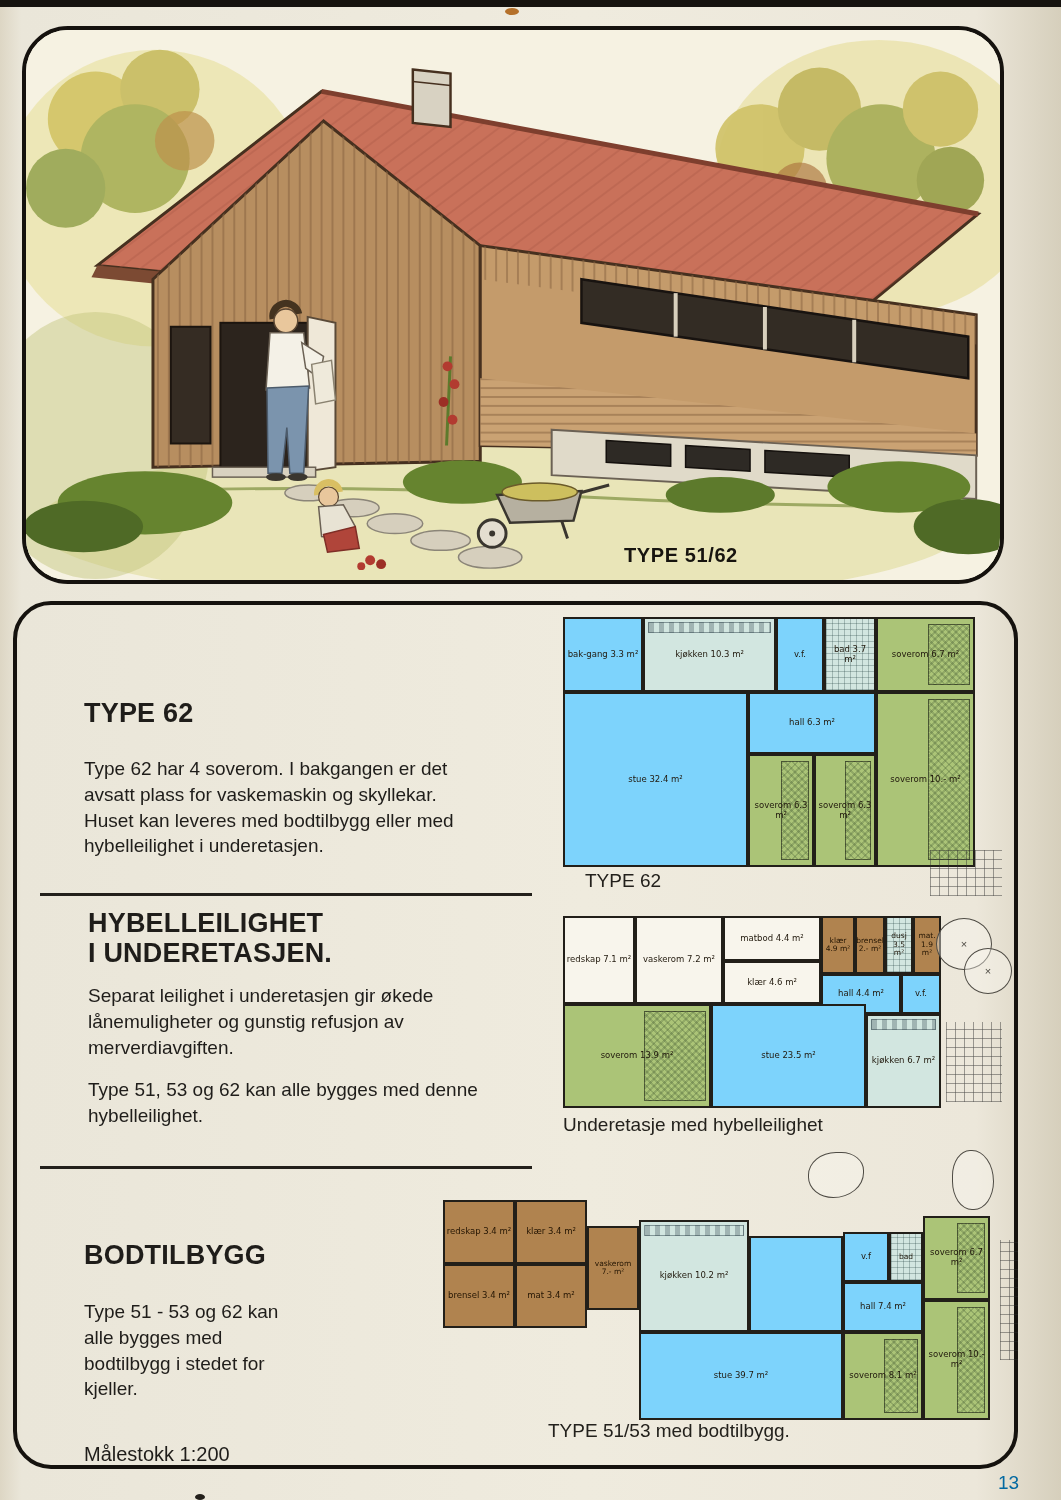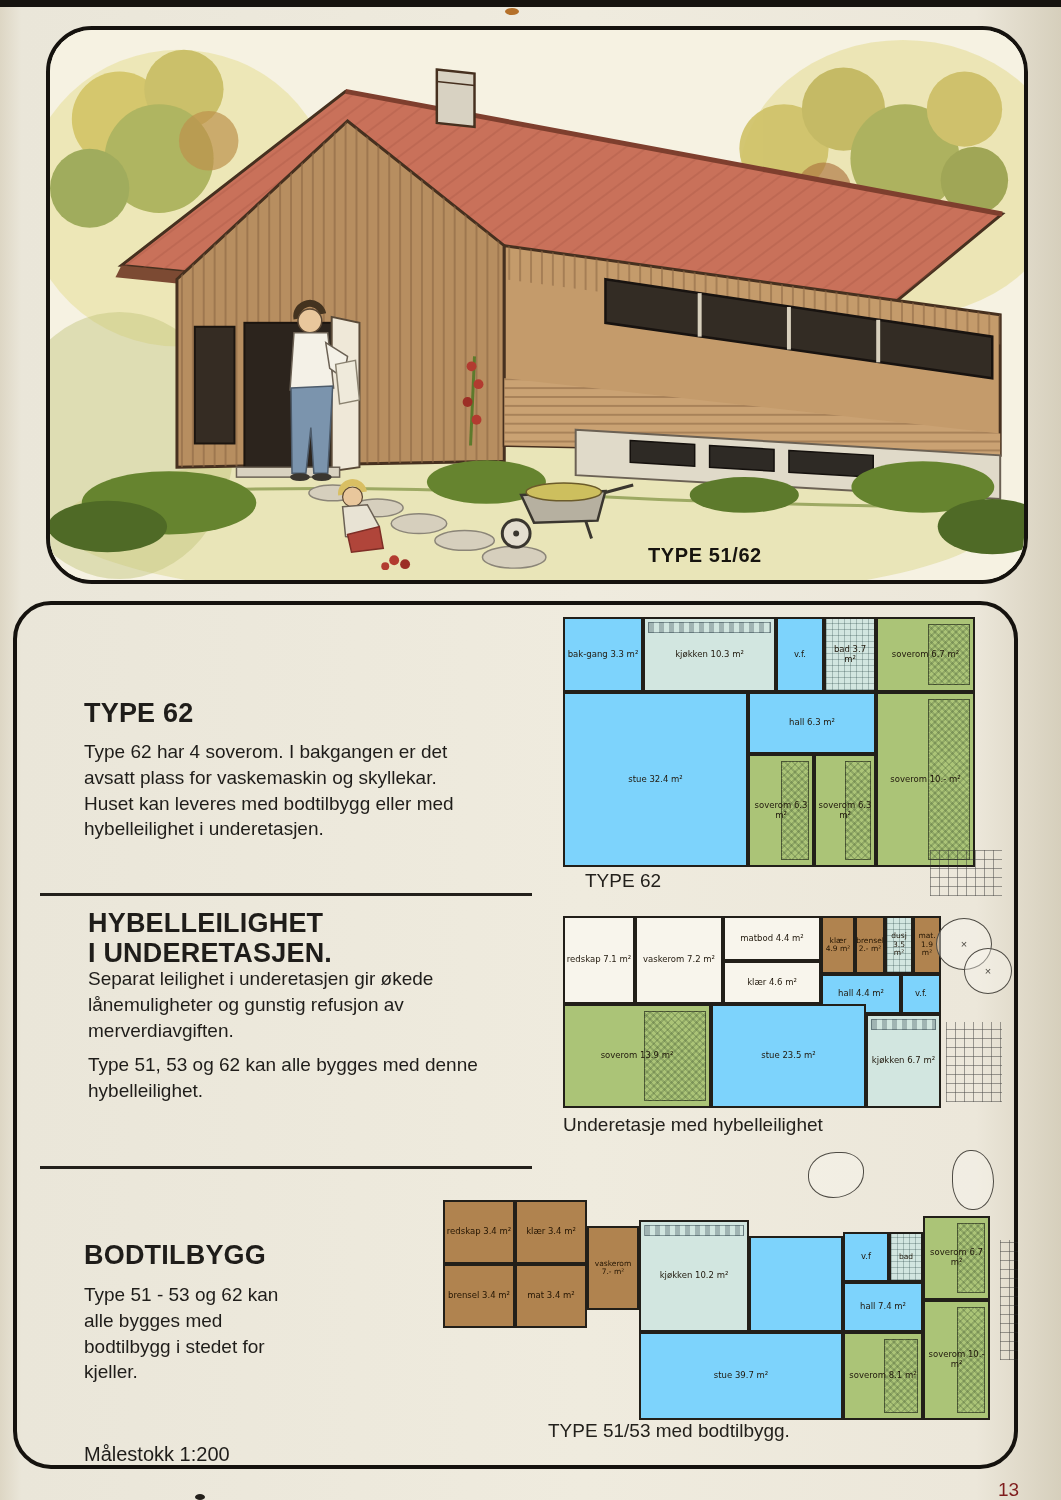--- a/index.html
+++ b/index.html
@@ -4,30 +4,30 @@
 <style>
   html,body{margin:0;padding:0;}
   body{
     width:1061px;height:1500px;position:relative;overflow:hidden;
     background:linear-gradient(90deg,#ddd6c4 0,#eae6d9 2%,#efebde 55%,#ece7da 92%,#d6cfbc 100%);
     font-family:"Liberation Sans",sans-serif;color:#1f1d1a;
   }
   .topbar{position:absolute;left:0;top:0;width:100%;height:7px;background:#16130f;}
   .speck{position:absolute;background:#b5712a;border-radius:50%;}
   .frame{position:absolute;border:4px solid #15120e;box-sizing:border-box;}
-  .hero-frame{left:22px;top:26px;width:982px;height:558px;border-radius:46px;overflow:hidden;background:#f6f2e2;margin-left:24px;}
+  .hero-frame{left:22px;top:26px;width:982px;height:558px;border-radius:46px;overflow:hidden;background:#f6f2e2;}
   .hero-frame svg{display:block;width:100%;height:100%;}
   .hero-caption{position:absolute;left:598px;top:514px;font-size:20px;font-weight:bold;letter-spacing:.6px;color:#17140f;}
   .main-frame{left:13px;top:601px;width:1005px;height:868px;border-radius:38px;}
   .h1{position:absolute;font-size:27px;font-weight:bold;letter-spacing:.2px;}
   .bodytext{position:absolute;font-size:19px;line-height:1.36;width:402px;}
-  .bodytext p{margin:0 0 9px 0;}
+  .bodytext p{margin:17px 0 9px 0;}
   .rule{position:absolute;height:3px;background:#23201b;}
   .caption{position:absolute;font-size:19px;color:#23211c;}
-  .pagenum{position:absolute;left:998px;top:1472px;font-size:19px;color:#7f1d1d;margin-top:7px;}
+  .pagenum{position:absolute;left:998px;top:1472px;font-size:19px;color:#0369a1;}
   .scale{position:absolute;left:84px;top:1443px;font-size:20px;text-align:right;}
 
   .plan{position:absolute;}
   .room{
     position:absolute;box-sizing:border-box;border:2.5px solid #221f19;
     display:flex;align-items:center;justify-content:center;text-align:center;
     font-family:"DejaVu Sans",sans-serif;font-size:8.5px;line-height:1.12;
     color:#20180c;padding:1px;overflow:hidden;
   }
   .c-yellow{background:#7dd3fc;}

